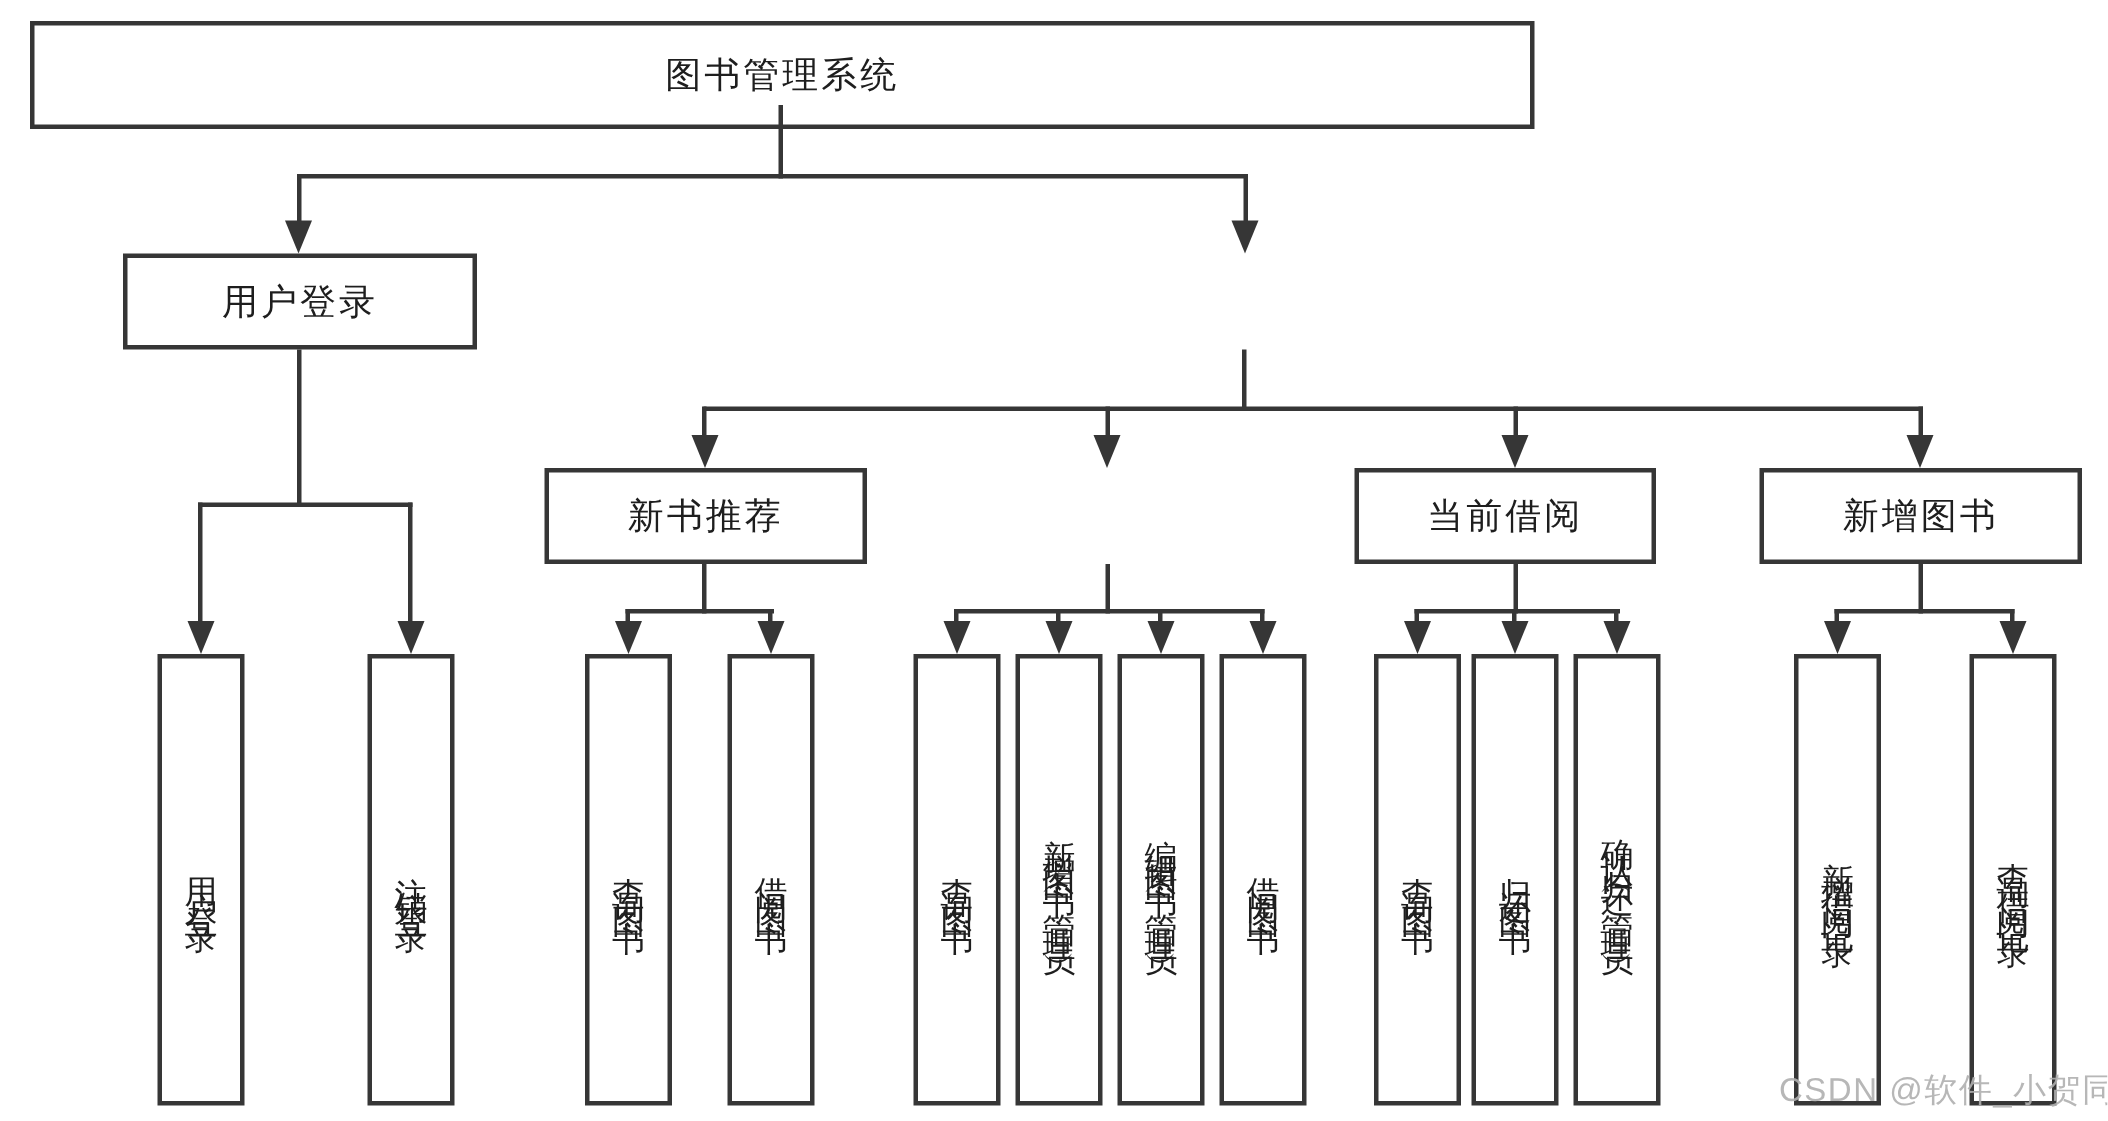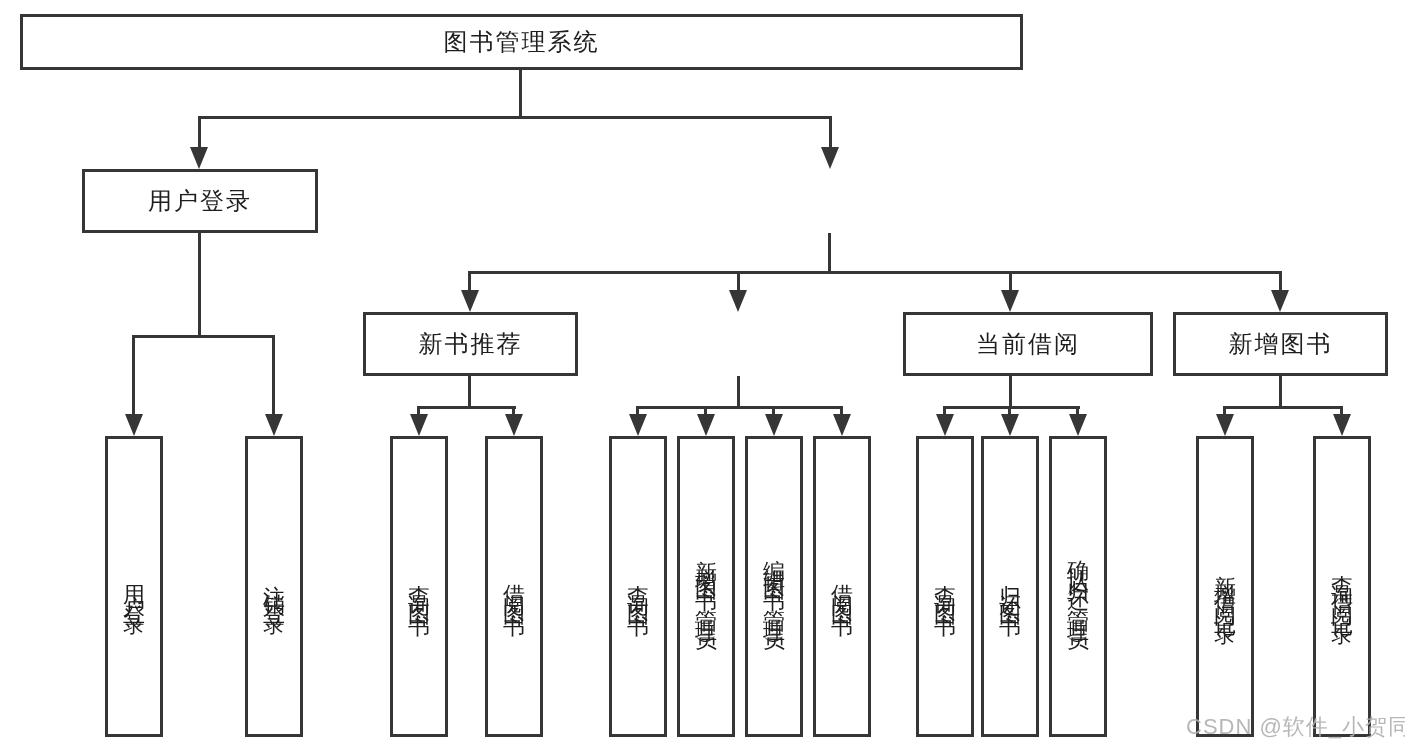--- a/index.html
+++ b/index.html
@@ -50,32 +50,32 @@
     color:rgba(175,175,175,0.9);
     white-space:nowrap;
     letter-spacing:1px;
   }
 </style>
 </head>
 <body>
 
 <div class="canvas">
 
-  <div class="node" style="left:20px;top:14px;width:1003px;height:56px">
+  <div class="node" style="left:20px;top:14px;width:1003px;height:72px">
     <span class="lbl">图书管理系统</span>
   </div>
 
   <div class="node" style="left:82px;top:169px;width:236px;height:64px">
     <span class="lbl">用户登录</span>
   </div>
 
   <div class="node" style="left:363px;top:312px;width:215px;height:64px">
     <span class="lbl">新书推荐</span>
   </div>
-  <div class="node" style="left:903px;top:312px;width:250px;height:64px">
+  <div class="node" style="left:903px;top:312px;width:201px;height:64px">
     <span class="lbl">当前借阅</span>
   </div>
   <div class="node" style="left:1173px;top:312px;width:215px;height:64px">
     <span class="lbl">新增图书</span>
   </div>
 
   <div class="node leaf" style="left:105px;top:436px;width:58px;height:301px">
     <span class="lbl">用户登录</span>
   </div>
   <div class="node leaf" style="left:245px;top:436px;width:58px;height:301px">

